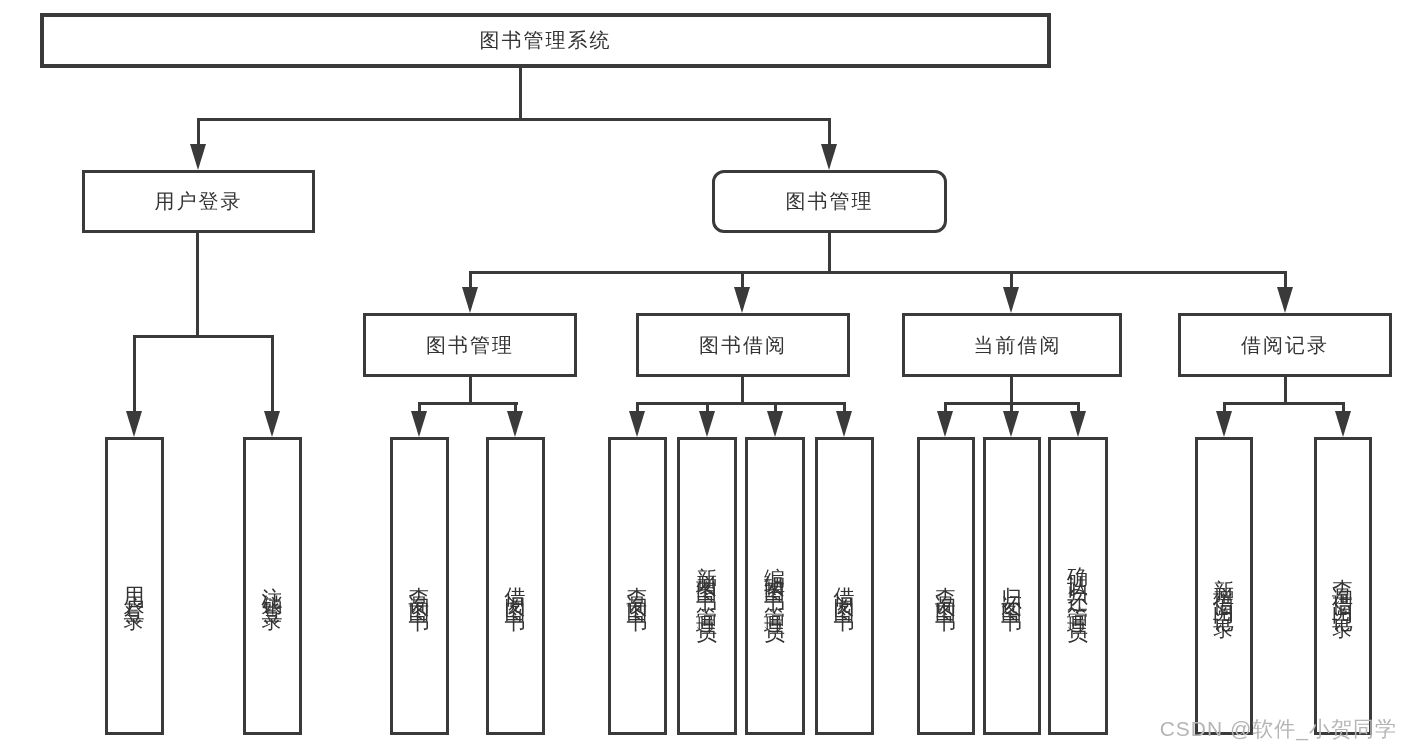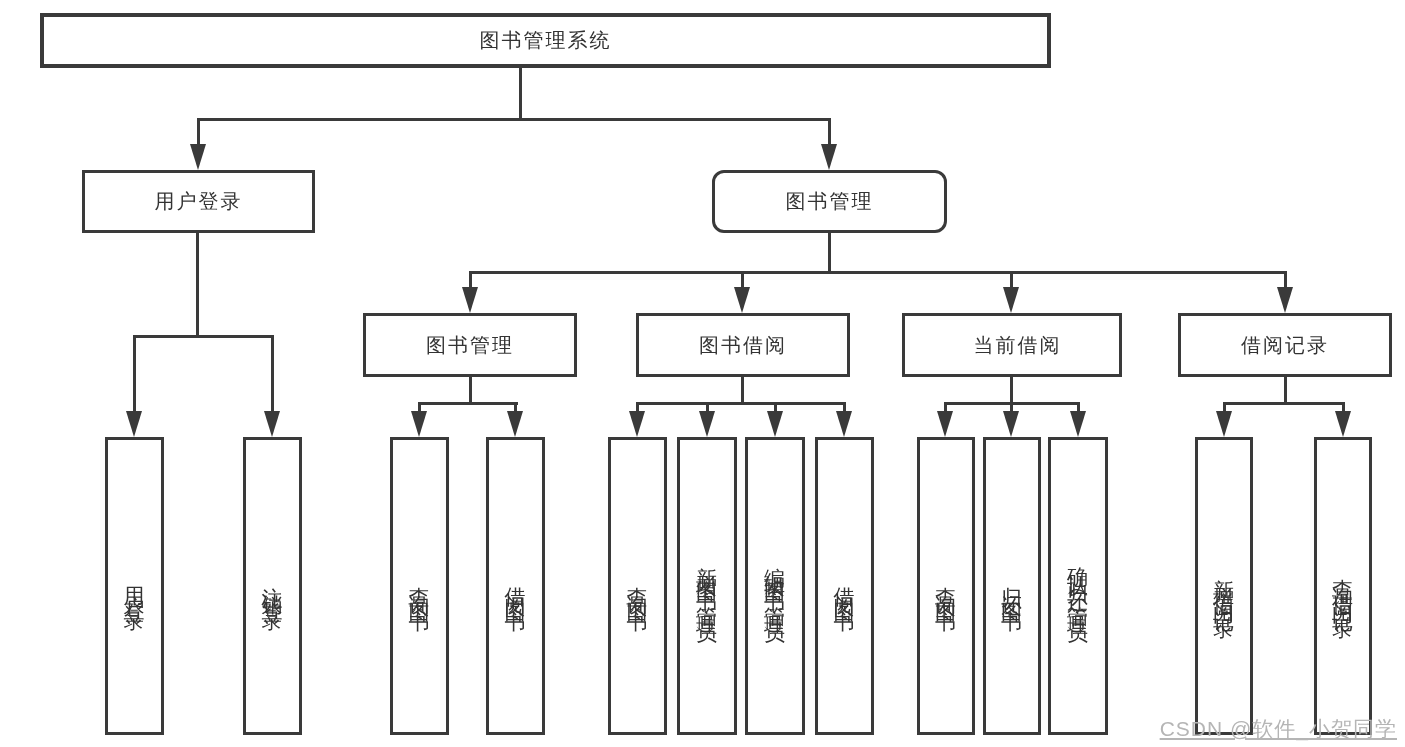--- a/index.html
+++ b/index.html
@@ -23,21 +23,21 @@
   }
   .ln { position:absolute; background:var(--line,#3a3a3a); }
   .ah {
     position:absolute; width:0; height:0;
     border-left:8px solid transparent; border-right:8px solid transparent;
     border-top:26px solid var(--line,#3a3a3a);
   }
   .watermark {
     position:absolute; right:8px; bottom:4px;
     font-size:21px; letter-spacing:1px;
-    color:var(--watermark,#b5b5b5); z-index:5;text-decoration:underline;
+    color:var(--watermark,#b5b5b5); z-index:5;
   }
 </style>
 </head>
 <body>
 
 <div class="canvas">
 
   <div class="ln" style="left:519px;top:68px;width:3px;height:53px;"></div>
   <div class="ln" style="left:197px;top:118px;width:634px;height:3px;"></div>
   <div class="ln" style="left:197px;top:118px;width:3px;height:30px;"></div>

